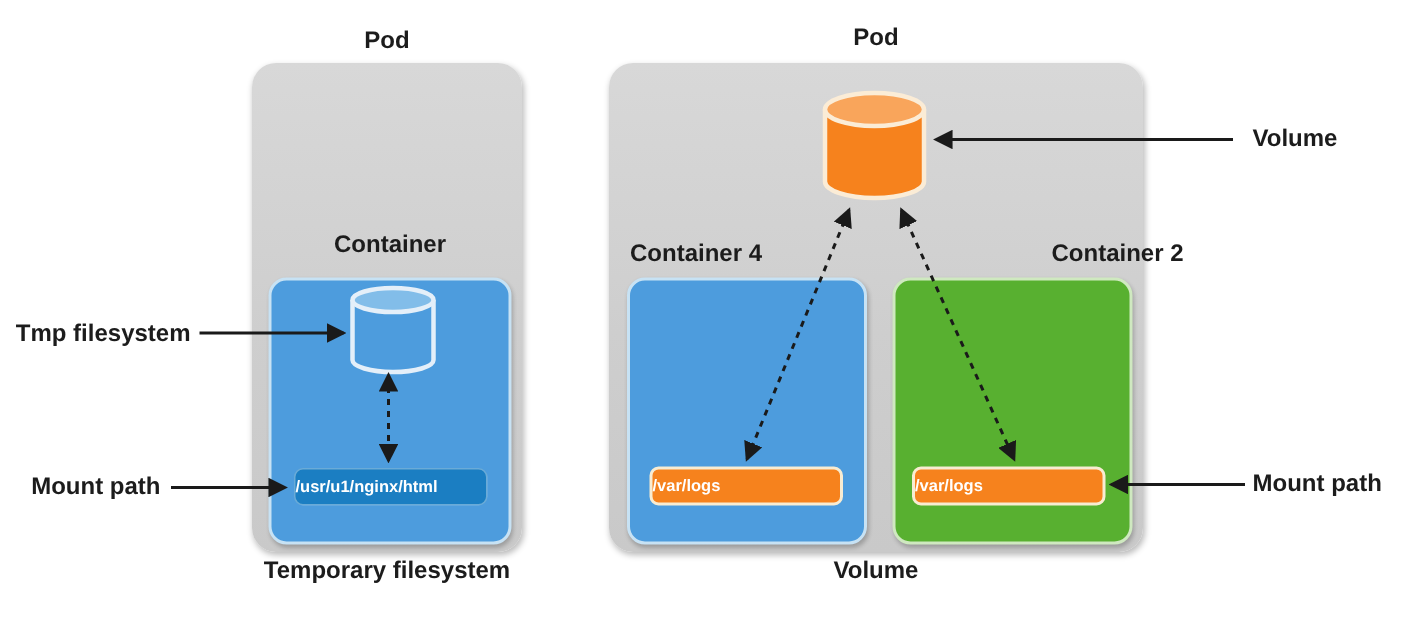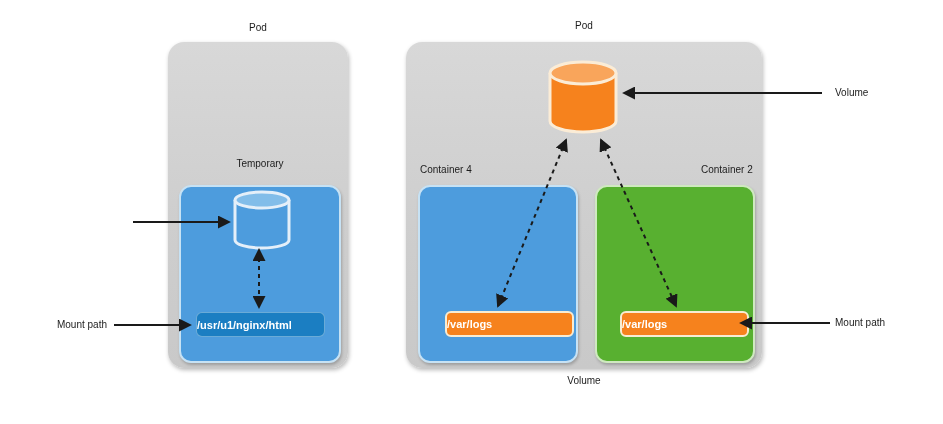--- a/index.html
+++ b/index.html
@@ -6,22 +6,22 @@
   #stage{
     position:relative;
     width:943px;height:424px;
     background:#ffffff;
     font-family:"Liberation Sans", sans-serif;
     color:#1c1c1c;
     overflow:hidden;
   }
   .abs{position:absolute;}
   .label{
-    font-size:10px;
-    font-weight:400;
+    font-size:16px;
+    font-weight:700;
     color:#1c1c1c;
     white-space:nowrap;
     line-height:18px;
   }
   .pod{
     background:linear-gradient(180deg,#d8d8d8 0%,#cecece 55%,#c9c9c9 100%);
     border-radius:16px;
     box-shadow:1px 2px 4px rgba(0,0,0,0.28);
   }
   .container-box{
@@ -42,44 +42,45 @@
     font-size:11px;font-weight:bold;color:#ffffff;
     white-space:nowrap;
   }
   .badge-blue{
     background:#1b7ec2;
     border:1px solid rgba(255,255,255,0.35);
   }
   .badge-orange{
     background:#f6821d;
     border:2px solid #f8ecd2;
-    margin-left:12px;
   }
   .center{text-align:center;}
   .right{text-align:right;}
   #overlay{position:absolute;left:0;top:0;pointer-events:none;z-index:5;}
 </style>
 </head>
 <body>
 
 <div id="stage">
 
   <div class="abs label center" style="left:168px;top:19px;width:180px;">Pod</div>
 
   <div class="abs pod" style="left:168px;top:42px;width:180px;height:326px;"></div>
 
-  <div class="abs label center" style="left:180px;top:155px;width:160px;">Temporary</div>
+  <div class="abs label center" style="left:180px;top:155px;width:160px;">Container</div>
 
   <div class="abs container-box container-blue" style="left:179px;top:185px;width:158px;height:174px;"></div>
 
   <div class="abs badge badge-blue" style="left:196px;top:312px;width:127px;height:23px;">
     <span>/usr/u1/nginx/html</span>
   </div>
 
+  <div class="abs label center" style="left:163px;top:372px;width:190px;">Temporary filesystem</div>
 
+  <div class="abs label right" style="left:0px;top:214px;width:127px;">Tmp filesystem</div>
 
   <div class="abs label right" style="left:0px;top:316px;width:107px;">Mount path</div>
 
   <div class="abs label center" style="left:406px;top:17px;width:356px;">Pod</div>
 
   <div class="abs pod" style="left:406px;top:42px;width:356px;height:326px;"></div>
 
   <div class="abs label" style="left:420px;top:161px;">Container 4</div>
 
   <div class="abs label" style="left:657px;top:161px;margin-left:44px;">Container 2</div>

